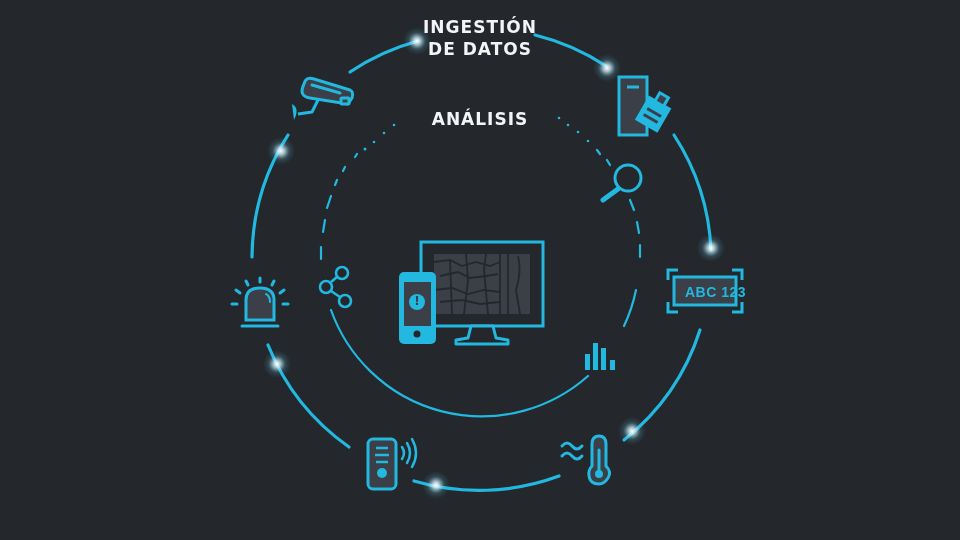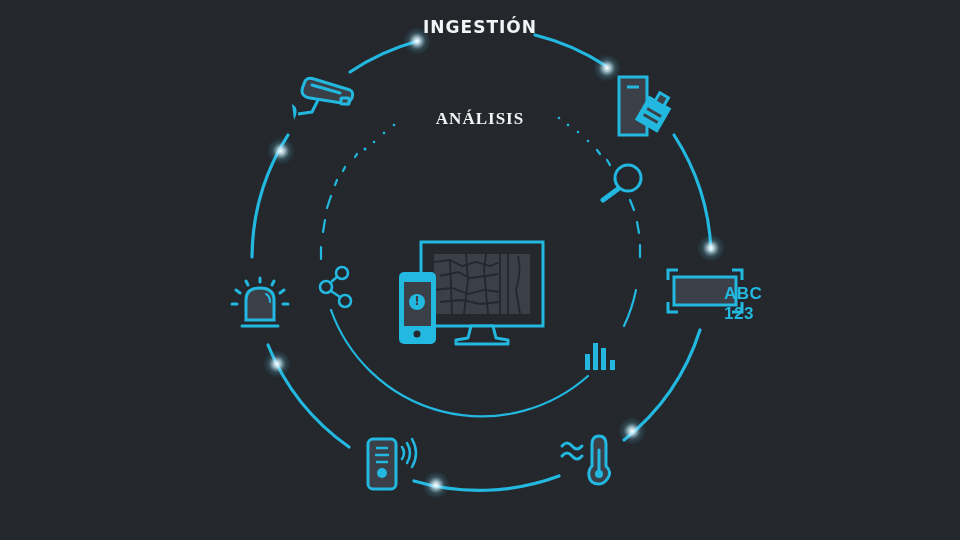--- a/index.html
+++ b/index.html
@@ -15,27 +15,27 @@
       position: absolute;
       color: #f2f4f6;
       font-weight: bold;
       letter-spacing: 1px;
       text-align: center;
       font-size: 17px;
       line-height: 22px;
       white-space: nowrap;
     }
     .label-ingestion { left: 380px; top: 16px; width: 200px; }
-    .label-analisis  { left: 380px; top: 108px; width: 200px; font-family: Liberation Serif, serif; }
+    .label-analisis  { left: 380px; top: 108px; width: 200px; }
     .label-visual    { left: 360px; top: 183px; width: 240px; }
     .label .line { display: block; }
     .abc-text {
       position: absolute; left: 676px; top: 284px; width: 70px;
-      text-align: left; color: #22b8e0; font-size: 17px; font-weight: bold;
-      font-family: "Liberation Sans", sans-serif; letter-spacing: 0.5px; padding-left: 48px;
+      text-align: right; color: #22b8e0; font-size: 14px; font-weight: bold;
+      font-family: "Liberation Sans", sans-serif; letter-spacing: 0.5px;
     }
   </style>
 </head>
 <body>
 
 <div class="stage">
 
   <svg class="diagram" width="960" height="540" viewBox="0 0 960 540">
     <defs>
       <radialGradient id="glow" cx="50%" cy="50%" r="50%">
@@ -204,15 +204,16 @@
       <circle cx="417" cy="334" r="3.5" fill="#24282d"></circle>
     </g>
   </svg>
 
   <div style="position:absolute;left:409px;top:293px;width:16px;text-align:center;color:#3b3f47;font-size:12px;font-weight:bold;font-family:'DejaVu Sans',sans-serif;line-height:16px;">!</div>
 
   <div class="abc-text">ABC 123</div>
 
   <div class="label label-ingestion">
     <span class="line">INGESTIÓN</span>
+    <span class="line">DE DATOS</span>
   </div>
   <div class="label label-analisis">ANÁLISIS</div>
 </div>
 
 </body></html>

